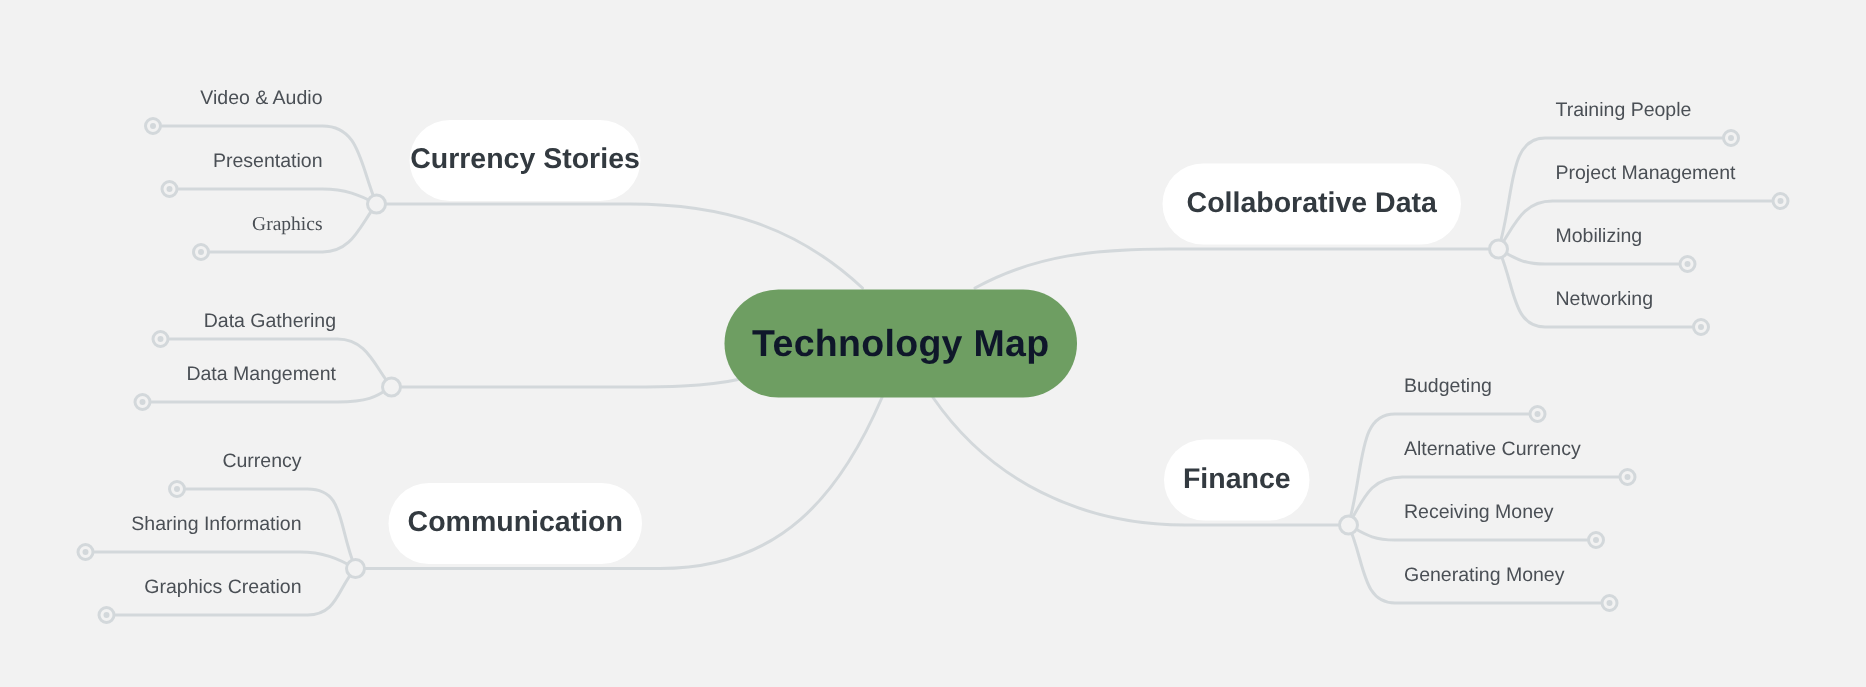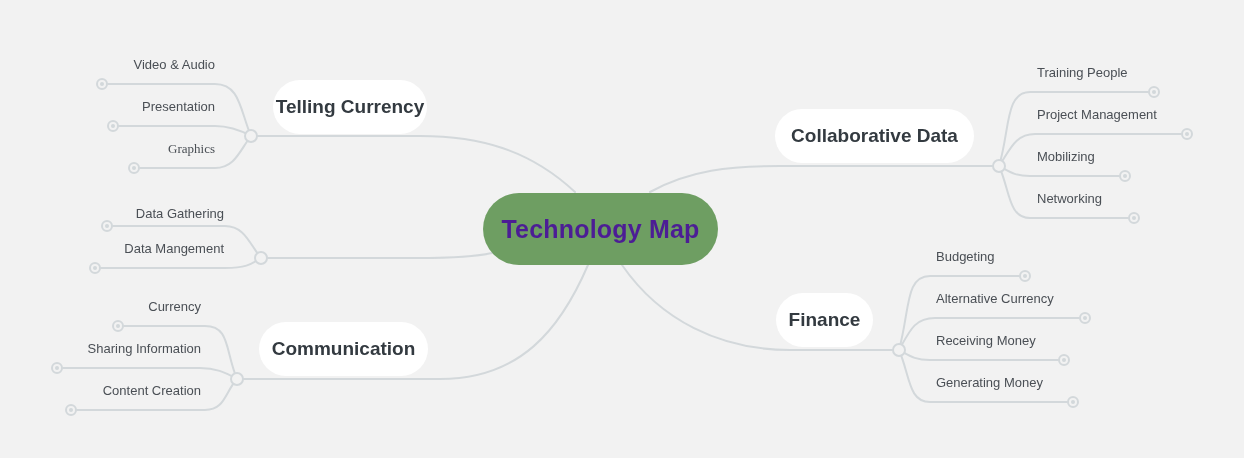--- a/index.html
+++ b/index.html
@@ -6,21 +6,21 @@
   body {
     width: 1244px; height: 458px; overflow: hidden;
     background: #f2f2f2;
     font-family: "Liberation Sans", "DejaVu Sans", sans-serif;
     position: relative;
   }
   #canvas { position: absolute; left: 0; top: 0; width: 1244px; height: 458px; }
   svg.links { position: absolute; left: 0; top: 0; }
   .root {
     position: absolute; left: 483px; top: 193px; width: 235px; height: 72px;
-    border-radius: 36px; background: #6e9e62; color: #4c1d95;
+    border-radius: 36px; background: #6e9e62; color: #0f172a;
     display: flex; align-items: center; justify-content: center;
     font-weight: bold; font-size: 25px; letter-spacing: 0.2px;
     cursor: pointer;
   }
   .topic {
     position: absolute; height: 54px; border-radius: 27px; background: #ffffff;
     color: #333a40; font-weight: bold; font-size: 19px;
     display: flex; align-items: center; justify-content: center;
     white-space: nowrap; cursor: pointer;
   }
@@ -77,21 +77,21 @@
       <path d="M899,350 C910,356 915,360 930,360 L1058,360"></path>
       <path d="M899,350 C910,375 908,402 930,402 L1067,402"></path>
     </g>
   </svg>
 
   <div class="root">
     <span>Technology Map</span>
   </div>
 
   <div class="topic" style="left:273px; top:80px; width:154px;">
-    <span>Telling Currency</span>
+    <span>Currency Stories</span>
   </div>
   <div class="junction" style="left:244px; top:129px;"></div>
   <div class="sub left" style="right:1029px; top:57px;">Video &amp; Audio</div>
   <div class="dot" style="left:96px; top:78px;"></div>
   <div class="sub left" style="right:1029px; top:99px;">Presentation</div>
   <div class="dot" style="left:107px; top:120px;"></div>
   <div class="sub left" style="right:1029px; top:141px;font-family:Liberation Serif, serif;">Graphics</div>
   <div class="dot" style="left:128px; top:162px;"></div>
 
   <div class="junction" style="left:254px; top:251px;"></div>
@@ -101,21 +101,21 @@
   <div class="dot" style="left:89px; top:262px;"></div>
 
   <div class="topic" style="left:259px; top:322px; width:169px;">
     <span>Communication</span>
   </div>
   <div class="junction" style="left:230px; top:372px;"></div>
   <div class="sub left" style="right:1043px; top:299px;">Currency</div>
   <div class="dot" style="left:112px; top:320px;"></div>
   <div class="sub left" style="right:1043px; top:341px;">Sharing Information</div>
   <div class="dot" style="left:51px; top:362px;"></div>
-  <div class="sub left" style="right:1043px; top:383px;">Content Creation</div>
+  <div class="sub left" style="right:1043px; top:383px;">Graphics Creation</div>
   <div class="dot" style="left:65px; top:404px;"></div>
 
   <div class="topic" style="left:775px; top:109px; width:199px;">
     <span>Collaborative Data</span>
   </div>
   <div class="junction" style="left:992px; top:159px;"></div>
   <div class="sub" style="left:1037px; top:65px;">Training People</div>
   <div class="dot" style="left:1148px; top:86px;"></div>
   <div class="sub" style="left:1037px; top:107px;">Project Management</div>
   <div class="dot" style="left:1181px; top:128px;"></div>

